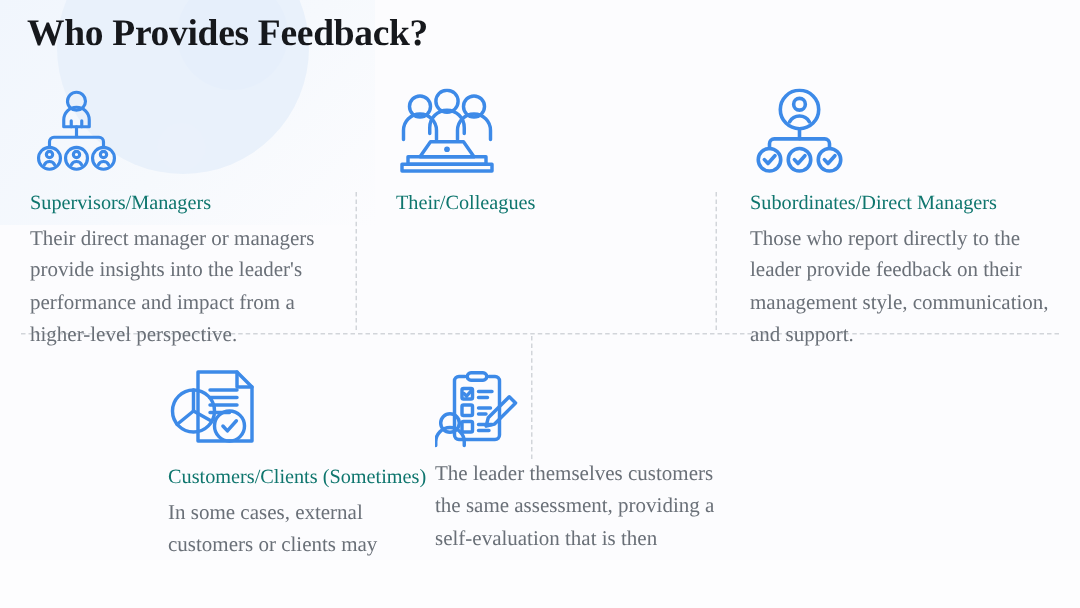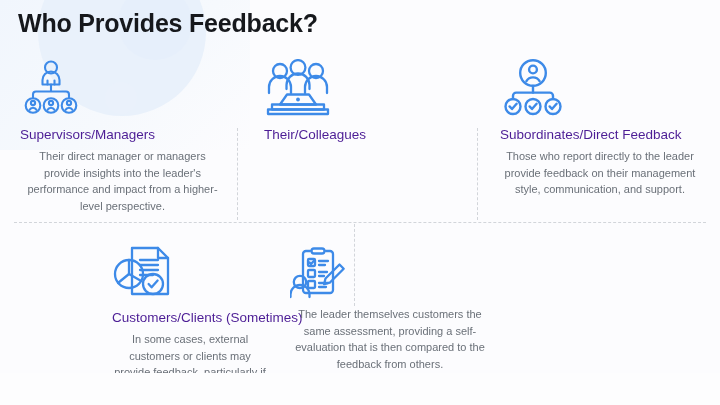--- a/index.html
+++ b/index.html
@@ -13,20 +13,21 @@
     background: #fdfdfe;
     font-family: "Liberation Sans", "DejaVu Sans", sans-serif;
     -webkit-font-smoothing: antialiased;
   }
   #slide {
     position: relative;
     width: 720px;
     height: 373px;
     background: #fcfcfe;
     overflow: hidden;
+    font-family: Liberation Serif, serif;
   }
 
   
   .bg-layer {
     position: absolute;
     inset: 0;
     pointer-events: none;
   }
   .bg-tint {
     position: absolute;
@@ -112,32 +113,31 @@
   .card-icon {
     height: 62px;
     display: flex;
     align-items: flex-end;
   }
   .card-icon svg {
     display: block;
   }
   .card-title {
     font-size: 13.5px;
-    color: #4c1d95;
+    color: #0f766e;
     font-weight: normal;
     margin-top: 10px;
     white-space: nowrap;
   }
   .card-body {
-    font-size: 11px;
+    font-size: 14px;
     line-height: 1.52;
     color: #6a7078;
     margin-top: 6px;
     max-width: 205px;
-    text-align: center;
   }
 
   
   .card-1 { width: 240px; padding-left: 20px; }
   .card-2 { width: 240px; padding-left: 24px; }
   .card-3 { width: 240px; padding-left: 20px; }
   .card-3 .card-body { max-width: 200px; }
 
   
   .card-4 { width: 282px; padding-left: 112px; }
@@ -219,21 +219,21 @@
           <path d="M33 27v6.5"></path>
           <path d="M13 40v-3.2a3.2 3.2 0 0 1 3.2-3.2h33.6a3.2 3.2 0 0 1 3.2 3.2V40"></path>
           <circle cx="13" cy="47.5" r="7.5"></circle>
           <circle cx="33" cy="47.5" r="7.5"></circle>
           <circle cx="53" cy="47.5" r="7.5"></circle>
           <path d="M9.6 47.4l2.4 2.6 4.6-5.2"></path>
           <path d="M29.6 47.4l2.4 2.6 4.6-5.2"></path>
           <path d="M49.6 47.4l2.4 2.6 4.6-5.2"></path>
         </svg>
       </div>
-      <div class="card-title">Subordinates/Direct Feedback</div>
+      <div class="card-title">Subordinates/Direct Managers</div>
       <div class="card-body">Those who report directly to the leader provide feedback on their management style, communication, and support.</div>
     </div>
   </div>
 
   <div class="row row-bottom">
 
     <div class="card card-4">
       <div class="card-icon">
         <svg width="62" height="56" viewBox="0 0 62 56" fill="none" stroke="#3d8ae8" stroke-width="2.3" stroke-linecap="round" stroke-linejoin="round">
           <path d="M20 4h26l10 10v36H20z"></path>

